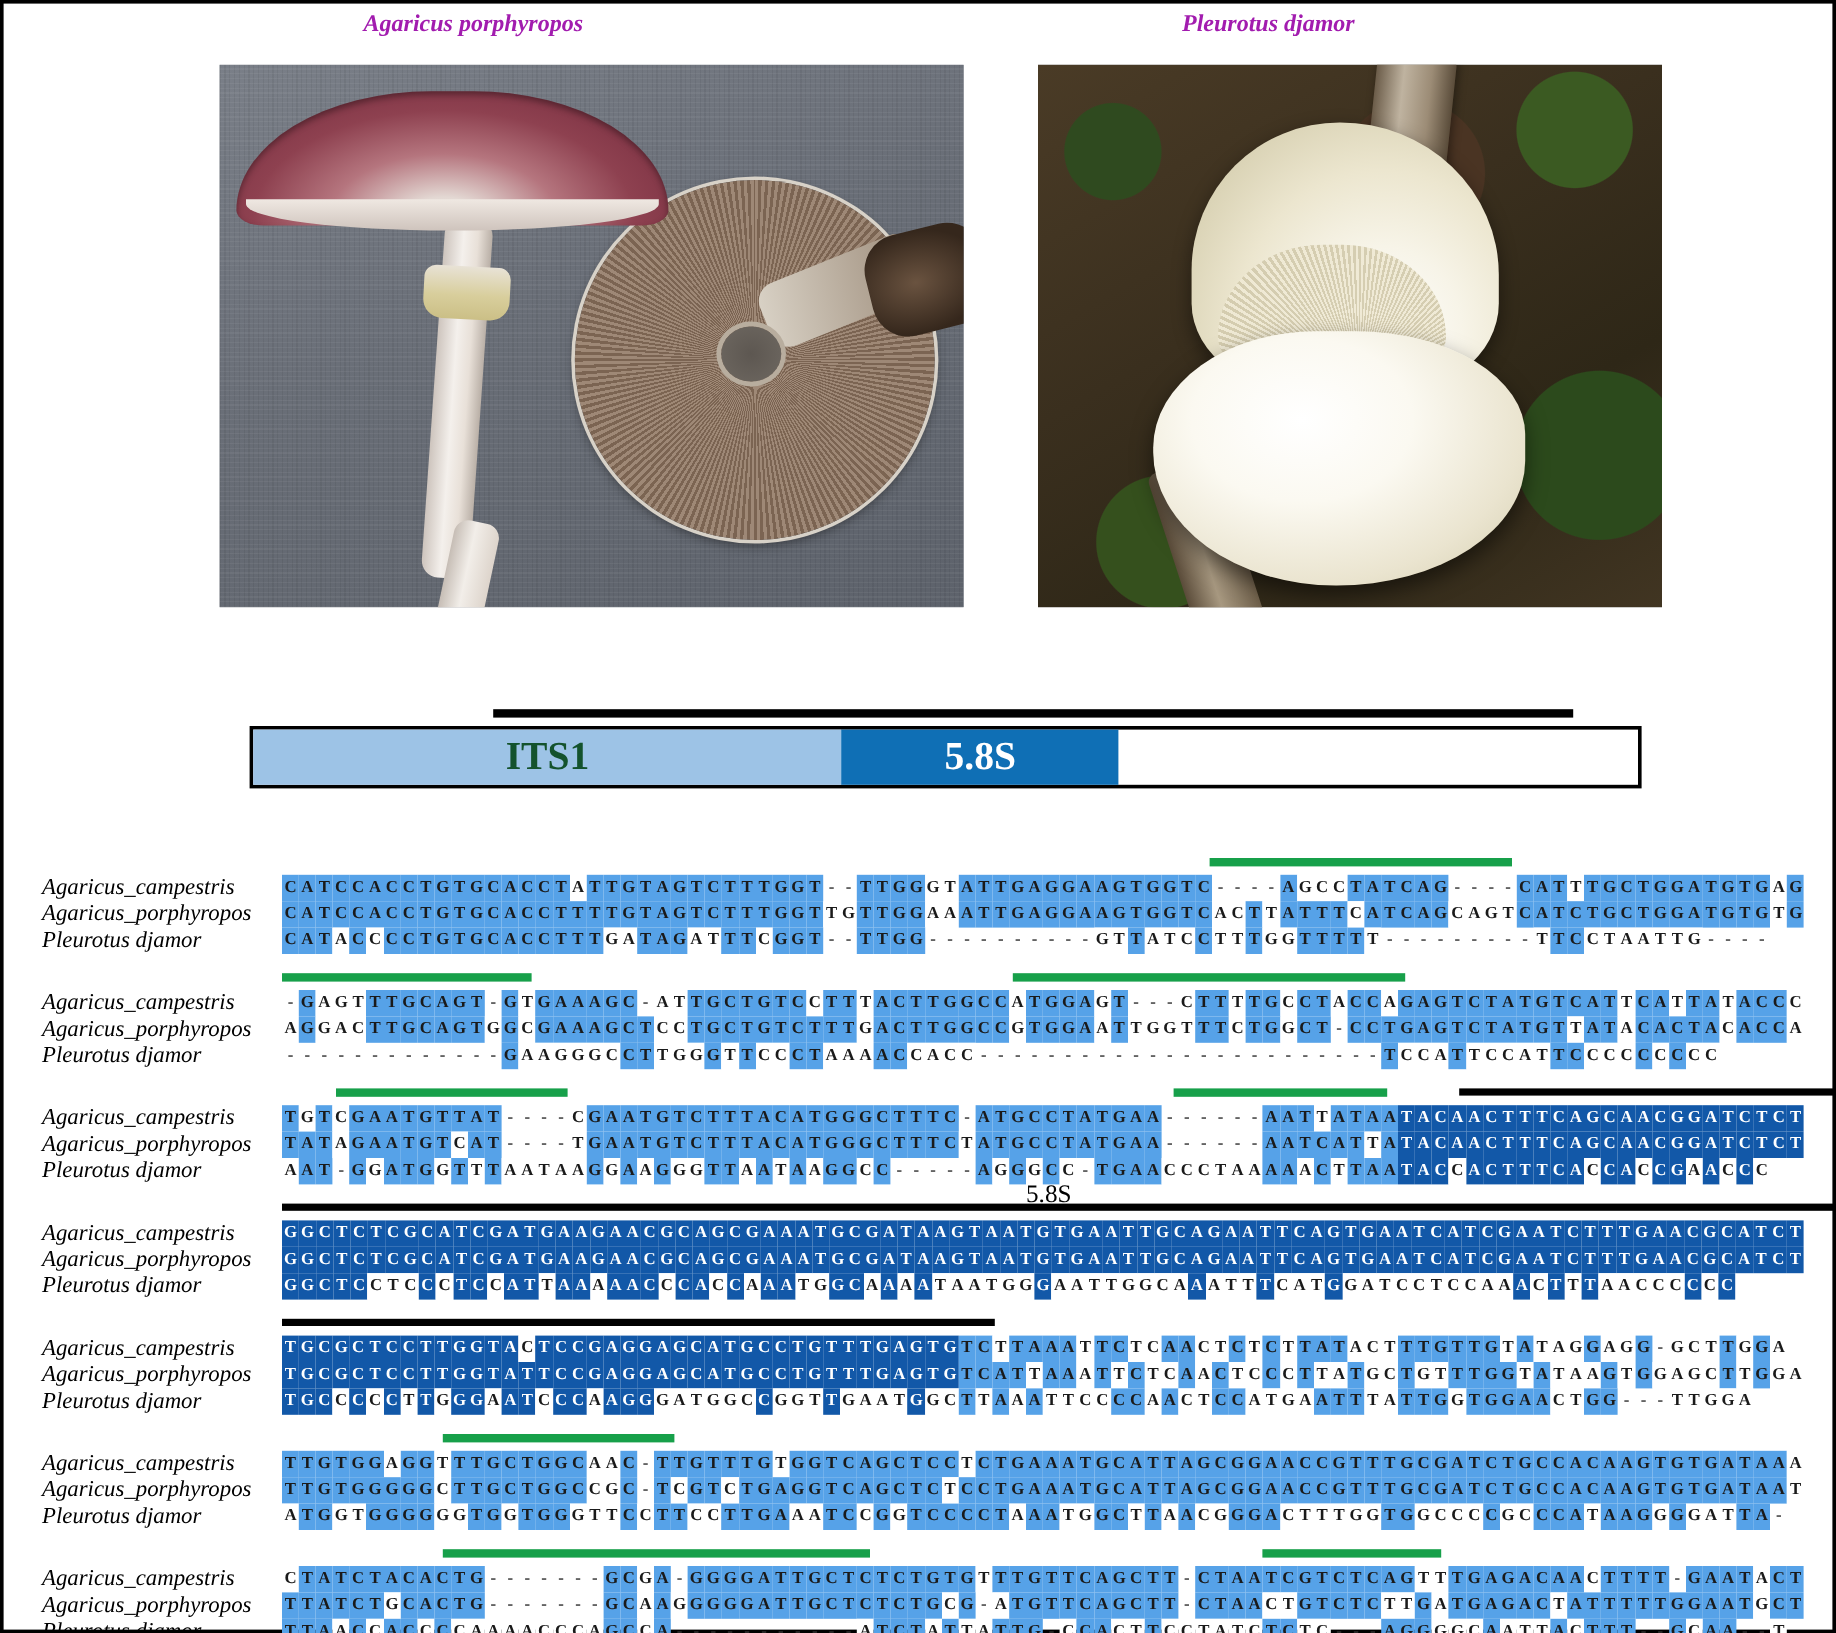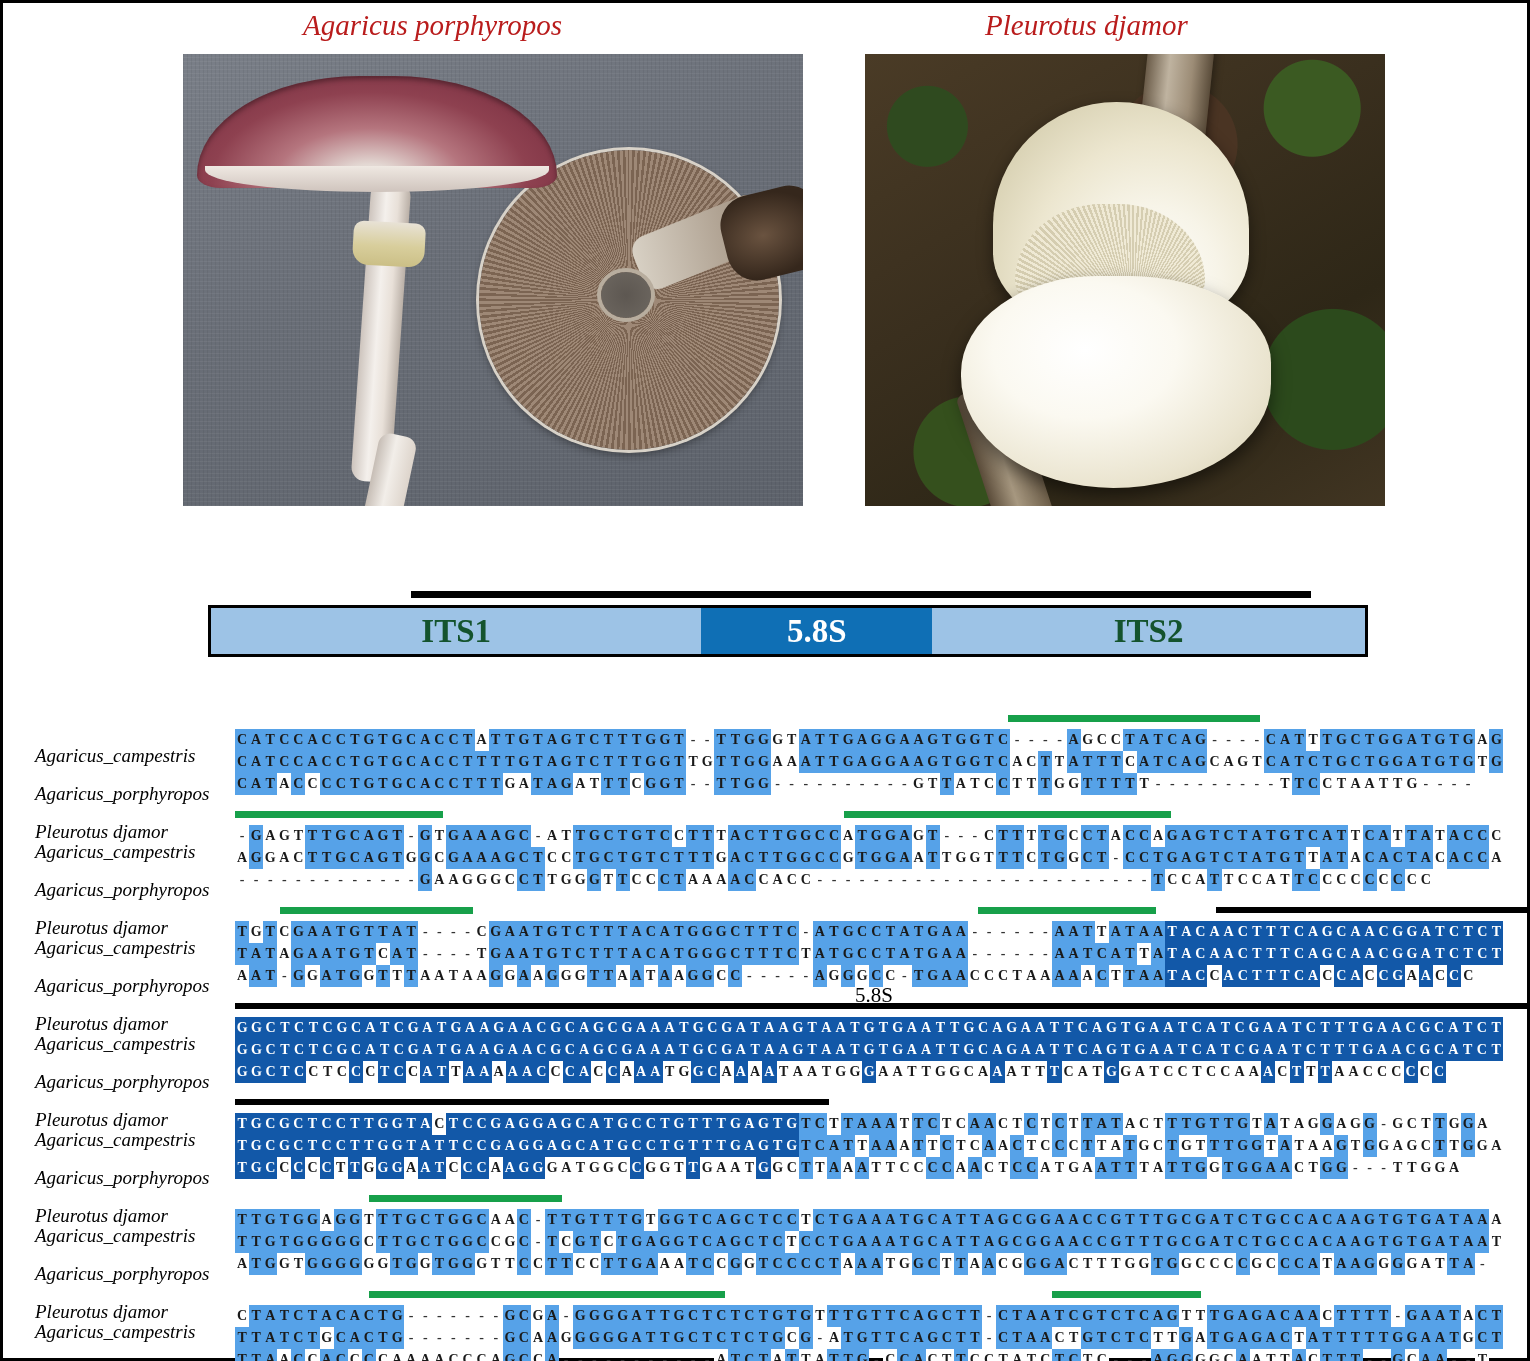--- a/index.html
+++ b/index.html
@@ -1,21 +1,21 @@
 <!DOCTYPE html>
 <html><head>
 <meta charset="utf-8">
 <style>
   html,body{margin:0;padding:0;background:#fff;}
   body{width:1530px;height:1361px;font-family:"Liberation Serif",serif;position:relative;overflow:hidden;}
   .page{position:absolute;inset:0;border:3px solid #000;box-sizing:border-box;background:#fff;}
 
   
   .titles{position:absolute;top:2px;left:0;width:100%;height:44px;}
-  .sp-title{position:absolute;font-style:italic;font-weight:normal;font-size:29px;letter-spacing:0px;color:#b91c1c;white-space:nowrap;}
+  .sp-title{position:absolute;font-style:italic;font-weight:bold;font-size:20px;letter-spacing:0px;color:#a21caf;white-space:nowrap;}
   #t1{left:300px;top:4px;}
   #t2{left:982px;top:4px;}
 
   
   .photo{position:absolute;overflow:hidden;}
   #photoA{left:180px;top:51px;width:620px;height:452px;background:#6b7079;}
   #photoB{left:862px;top:51px;width:520px;height:452px;background:#2d2a20;}
 
   
   .clothbg{position:absolute;inset:0;
@@ -83,21 +83,21 @@
   .its-box{position:absolute;left:205px;top:32px;width:1160px;height:52px;border:3px solid #000;box-sizing:border-box;display:flex;}
   .its-seg{display:flex;align-items:center;justify-content:center;font-weight:bold;font-size:33px;color:#14532d;}
   .seg-its1{width:42.5%;background:#9dc3e6;}
   .seg-58s{width:20%;background:#0f6fb5;color:#fff;}
   .seg-its2{width:37.5%;background:#9dc3e6;}
 
   
   .align{position:absolute;left:0;top:700px;width:100%;}
   .blk{position:relative;margin-bottom:12px;height:84px;}
   .labels{position:absolute;left:32px;top:26px;width:190px;}
-  .lbl{font-style:italic;font-size:19px;line-height:22px;color:#000;white-space:nowrap;margin-top:16px;}
+  .lbl{font-style:italic;font-size:19px;line-height:22px;color:#000;white-space:nowrap;}
   .rows{position:absolute;left:232px;top:26px;width:1268px;}
   .row{display:flex;height:22px;}
   .c{width:14.86px;height:22px;line-height:22px;text-align:center;font-family:"Liberation Serif",serif;
      font-size:14px;font-weight:bold;color:#1a1a1a;box-sizing:border-box;}
   .c.hi{background:#56a2e8;}
   .c.hi2{background:#1258a8;color:#fff;}
   .c.pl{background:#fff;}
   .c.gap{color:#333;}
   .marks{position:absolute;left:232px;top:6px;width:1268px;height:18px;}
   .mk{position:absolute;height:7px;top:6px;}
@@ -137,21 +137,20 @@
     <div class="capB1"></div>
     <div class="capB1-gills"></div>
     <div class="capB2"></div>
   </div>
 
   <div class="its-wrap">
     <div class="its-topbar"></div>
     <div class="its-box">
       <div class="its-seg seg-its1">ITS1</div>
       <div class="its-seg seg-58s">5.8S</div>
-      <div class="its-seg seg-its2">ITS2</div>
     </div>
   </div>
 
   <div class="align" id="alignment">
       <div class="blk">
         <div class="marks">
           <div class="mk green" style="left: 772.72px; width: 252.62px;"></div>
         </div>
         <div class="labels">
           <div class="lbl">Agaricus_campestris</div>

